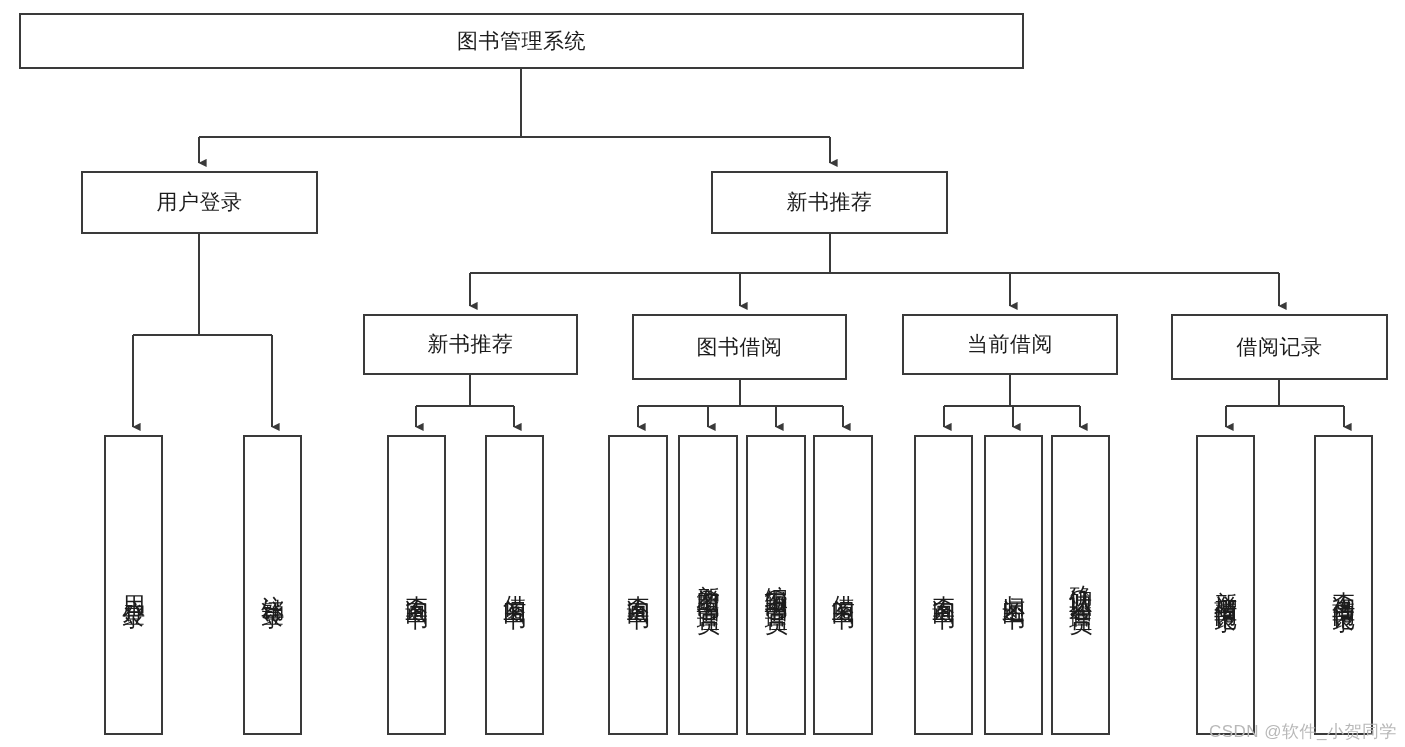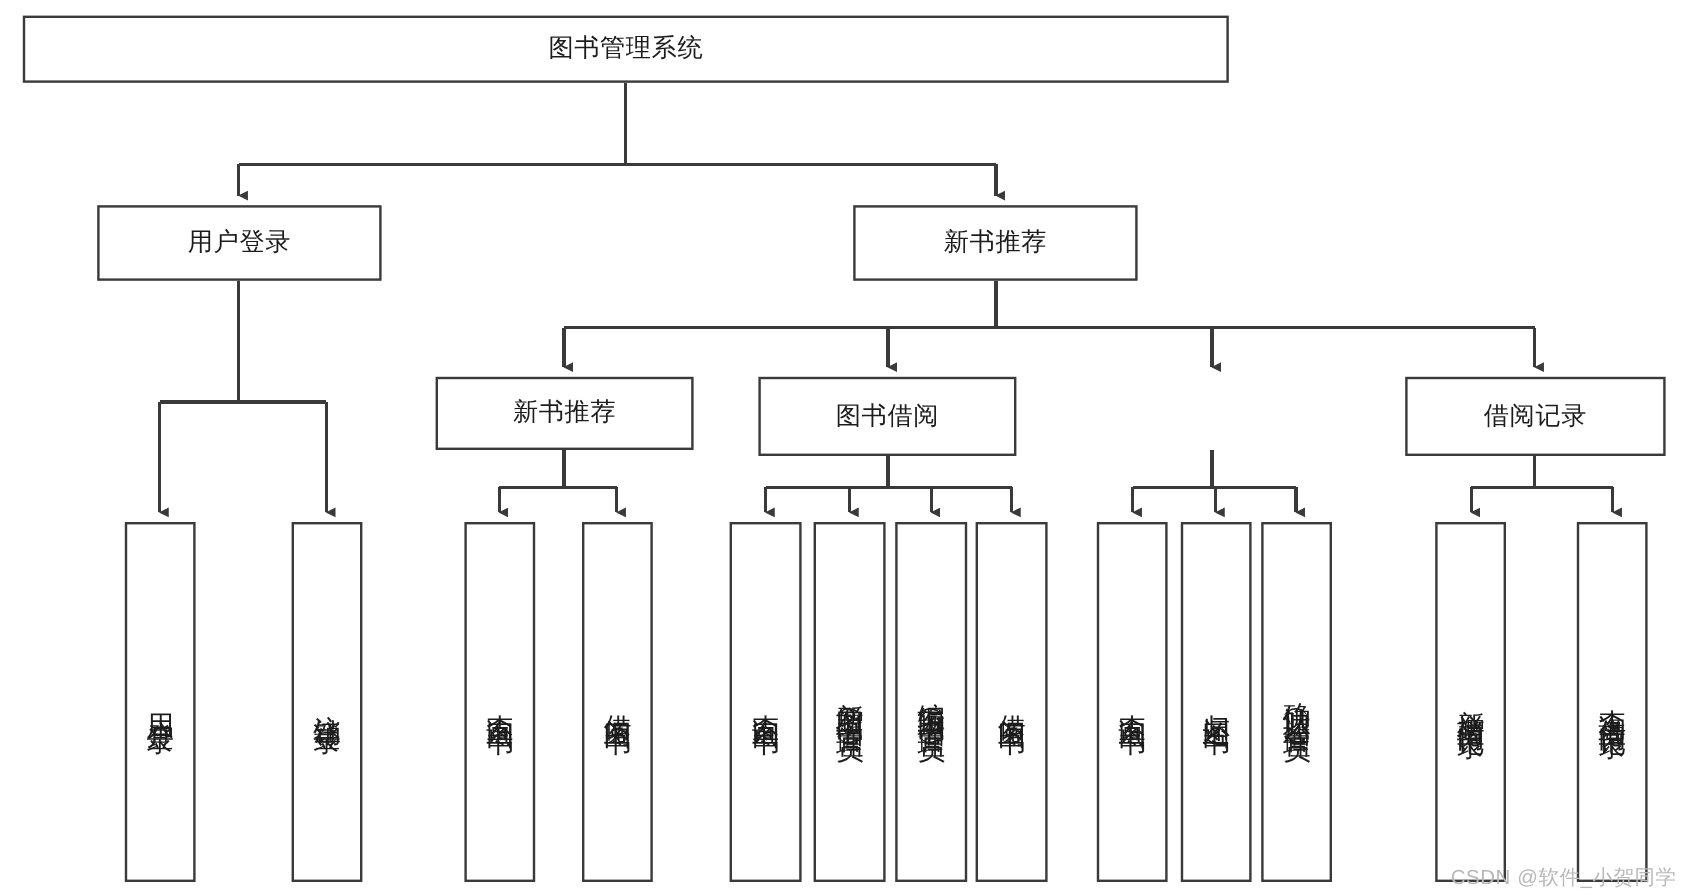--- a/index.html
+++ b/index.html
@@ -136,20 +136,23 @@
   <div class="node horiz" style="left:711px;top:171px;width:237px;height:63px;">
     <span class="node-label">新书推荐</span>
   </div>
 
   <div class="node horiz" style="left:363px;top:314px;width:215px;height:61px;">
     <span class="node-label">新书推荐</span>
   </div>
   <div class="node horiz" style="left:632px;top:314px;width:215px;height:66px;">
     <span class="node-label">图书借阅</span>
   </div>
+  <div class="node horiz" style="left:902px;top:314px;width:216px;height:61px;">
+    <span class="node-label">当前借阅</span>
+  </div>
   <div class="node horiz" style="left:1171px;top:314px;width:217px;height:66px;">
     <span class="node-label">借阅记录</span>
   </div>
 
   <div class="node leaf" style="left:104px;top:435px;width:59px;height:300px;">
     <span class="node-label">用户登录</span>
   </div>
   <div class="node leaf" style="left:243px;top:435px;width:59px;height:300px;">
     <span class="node-label">注销登录</span>
   </div>

